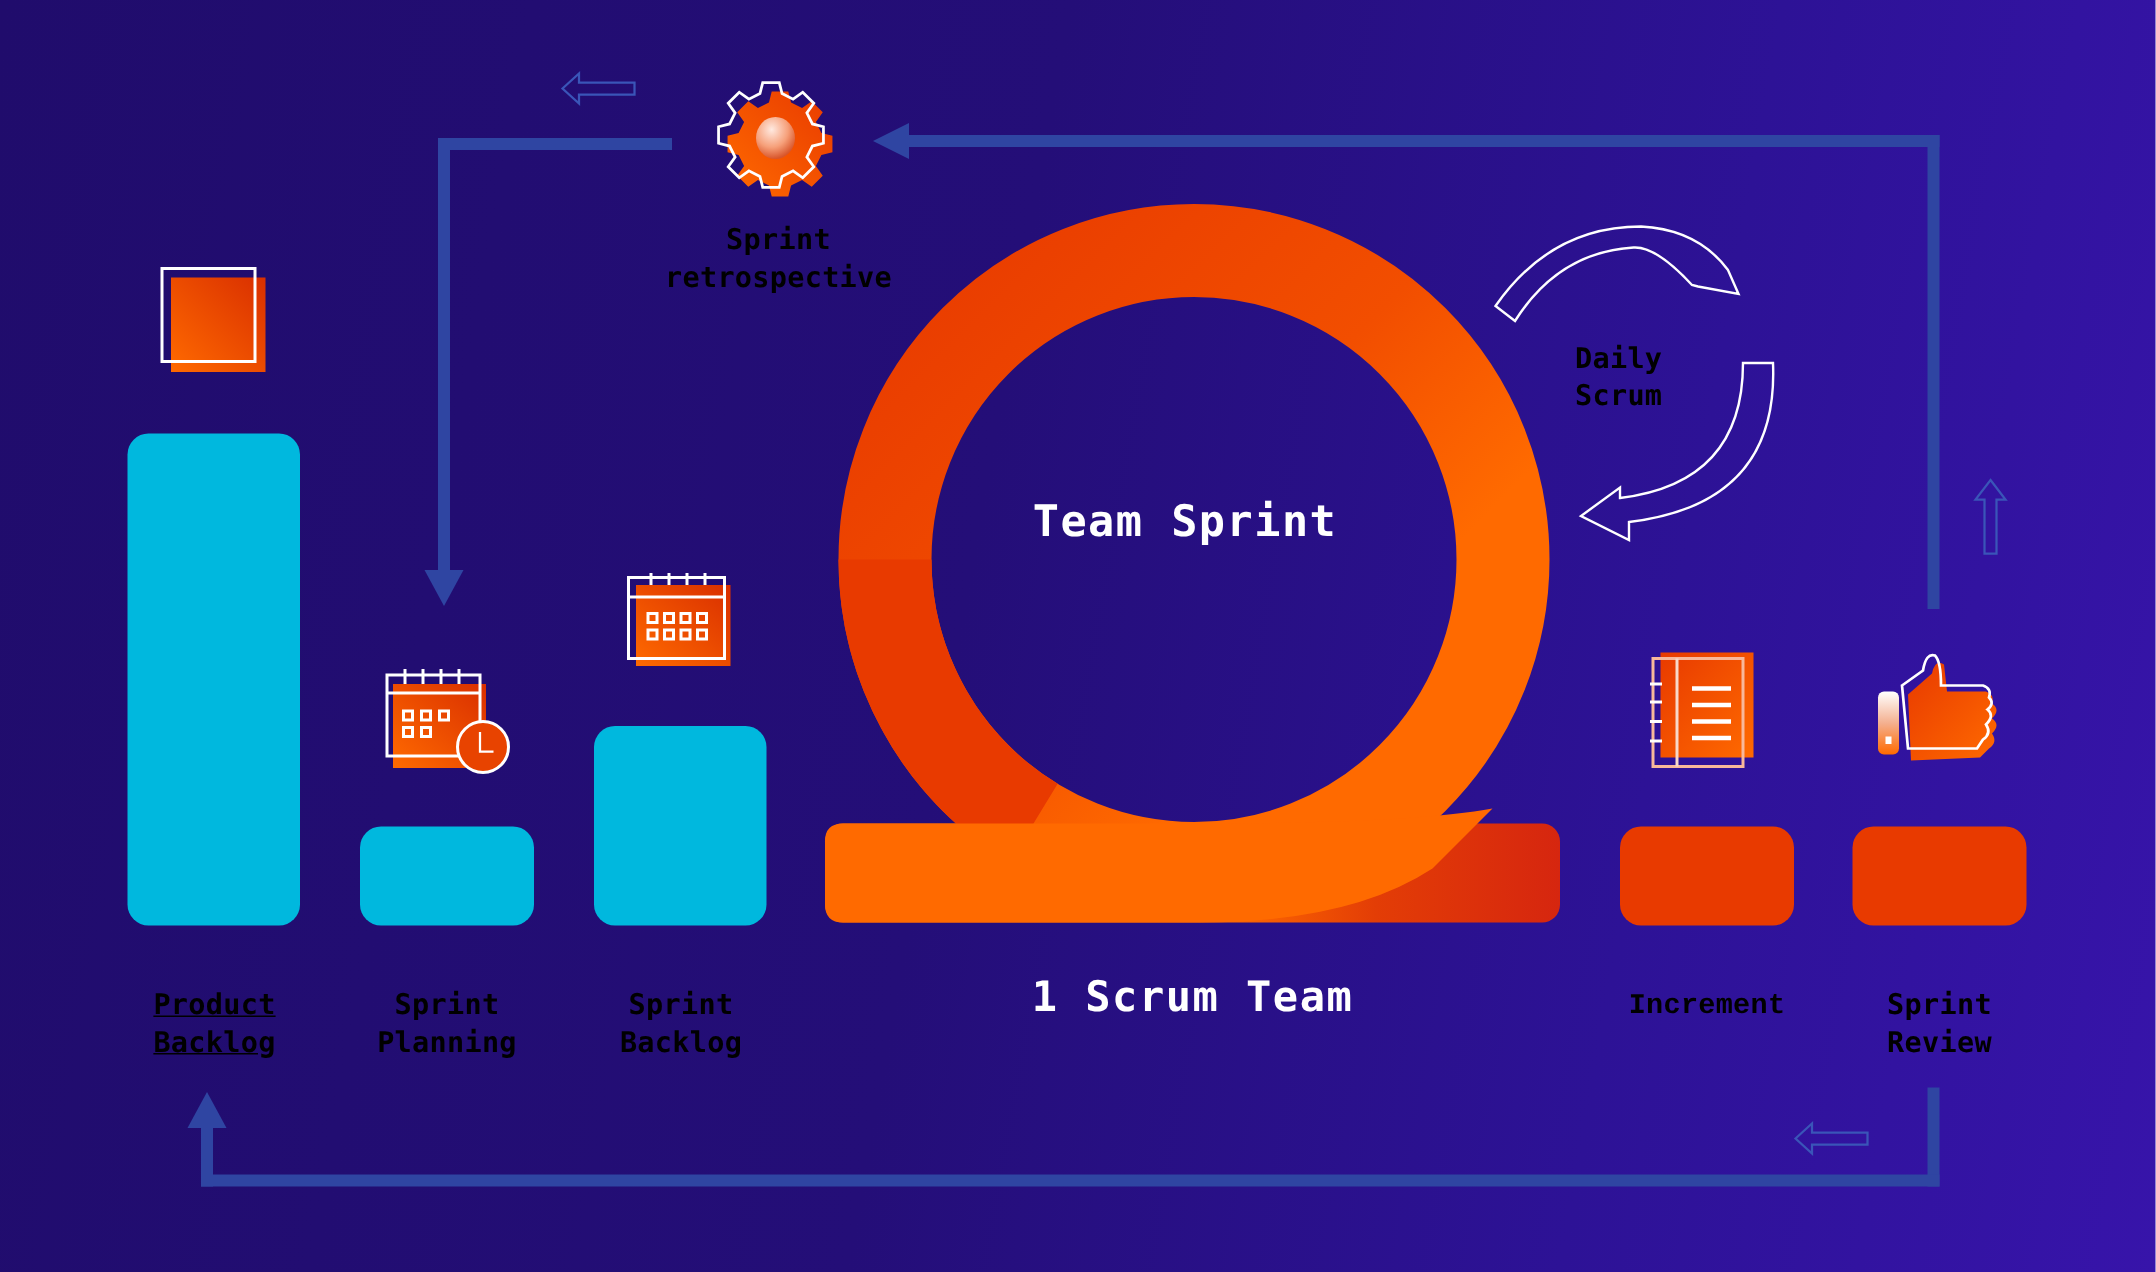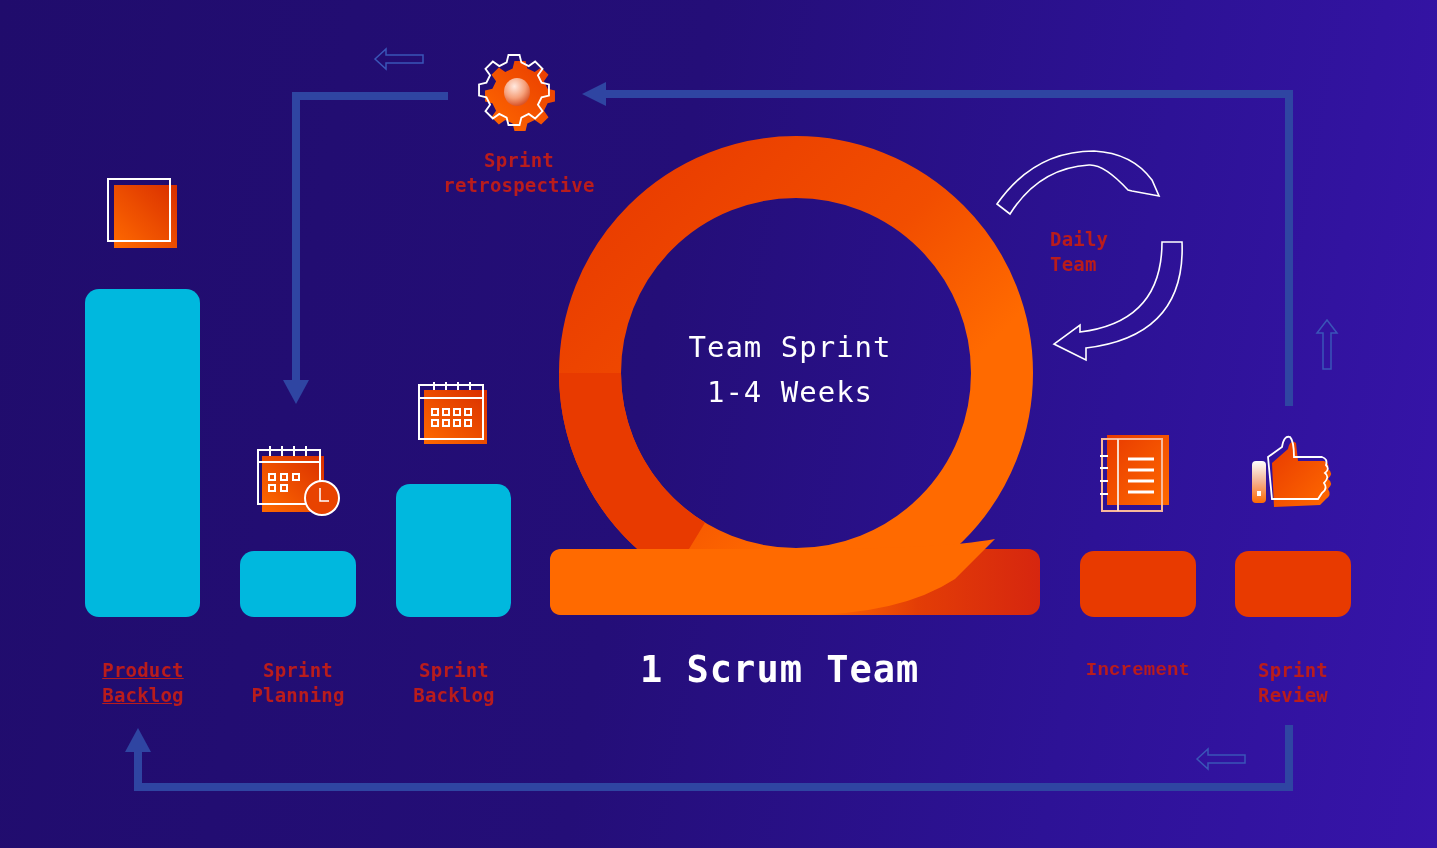--- a/index.html
+++ b/index.html
@@ -5,37 +5,37 @@
     html, body { margin: 0; padding: 0; }
     body {
       width: 1437px; height: 848px; overflow: hidden;
       background: linear-gradient(100deg, #200c6c 0%, #230d74 40%, #2c11920 70%, #3614a8 100%);
       background: linear-gradient(100deg, #200c6c 0%, #240e78 45%, #2d1296 75%, #3714aa 100%);
       font-family: "DejaVu Sans Mono", "Liberation Mono", monospace;
       position: relative;
     }
     .abs { position: absolute; }
     .lbl {
-      position: absolute; color: #b91c1c; font-weight: bold;
+      position: absolute; color: #000000; font-weight: bold;
       font-size: 19px; line-height: 25px; text-align: center;
       white-space: pre-line; letter-spacing: 0.2px;
     }
     .bar { position: absolute; border-radius: 14px; }
     .bar.cyan { background: #00b8de; }
     .bar.red { background: #e83a00; }
     .connector { position: absolute; background: #2f45a2; }
     svg { display: block; overflow: visible; }
     .center-text {
-      position: absolute; color: #fff; font-weight: normal;
+      position: absolute; color: #fff; font-weight: bold;
       font-size: 29px; line-height: 45px; text-align: center;
       letter-spacing: 1px;
     }
     .team-text {
       position: absolute; color: #fff; font-weight: bold;
-      font-size: 37px; letter-spacing: 1px; text-align: left;
+      font-size: 28px; letter-spacing: 1px; text-align: center;
     }
   </style>
 </head>
 <body>
 
 <div class="connector" style="left:1285px; top:90px; width:8px; height:316px;"></div>
 <div class="connector" style="left:605px; top:90px; width:688px; height:8px;"></div>
 <div class="abs" style="left:582px; top:82px;">
   <svg width="26" height="24">
       <polygon points="0,12 24,0 24,24" fill="#2f45a2"></polygon>
@@ -191,34 +191,33 @@
   </svg>
 </div>
 
 <div class="abs" style="left:550px; top:549px;">
   <svg width="490" height="66">
     <path d="M 0 12 Q 0 0 12 0 L 250 0 Q 390 0 445 -10 L 405 30 Q 350 66 250 66 L 12 66 Q 0 66 0 54 Z" fill="#ff6a00"></path>
   </svg>
 </div>
 <div class="center-text" style="left:640px; top:325px; width:300px;">
   <div>Team Sprint</div>
-  <div>1-4 Weeks</div>
 </div>
 <div class="team-text" style="left:640px; top:648px; width:310px;">1 Scrum Team</div>
 
 <div class="abs" style="left:994px; top:146px;">
   <svg width="200" height="220" viewBox="0 0 200 220">
 
     <path d="M 3 58 Q 40 5 100 5 Q 138 7 158 34 L 165 50 L 138 45 L 134 44 Q 110 18 95 19 Q 45 22 16 68 Z" fill="none" stroke="#ffffff" stroke-width="1.6" stroke-linejoin="miter"></path>
 
     <path d="M 182 96 L 188 96 Q 192 190 92 202 L 92 214 L 60 198 L 86 179 L 86 186 Q 168 176 168 96 Z" fill="none" stroke="#ffffff" stroke-width="1.6" stroke-linejoin="miter"></path>
   </svg>
 </div>
 <div class="lbl" style="left:1030px; top:227px; width:102px; text-align:left; padding-left:20px; box-sizing:border-box;">Daily
-Team</div>
+Scrum</div>
 
 <div class="abs" style="left:1100px; top:435px;">
   <svg width="74" height="80">
     <defs>
       <linearGradient id="nbGrad" x1="0" y1="0" x2="1" y2="1">
         <stop offset="0" stop-color="#e83a00"></stop>
         <stop offset="1" stop-color="#ff6a00"></stop>
       </linearGradient>
     </defs>
     <rect x="7" y="0" width="62" height="70" fill="url(#nbGrad)"></rect>

